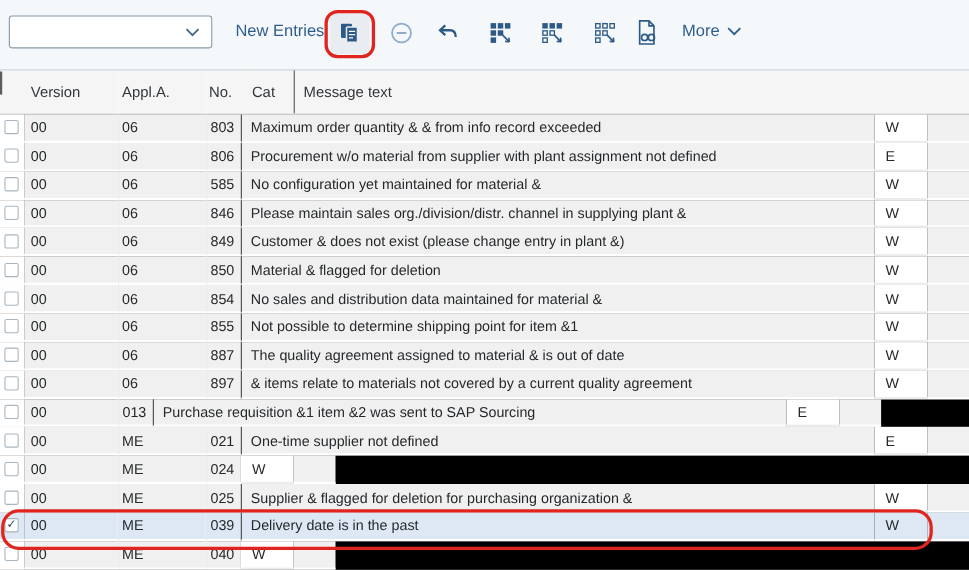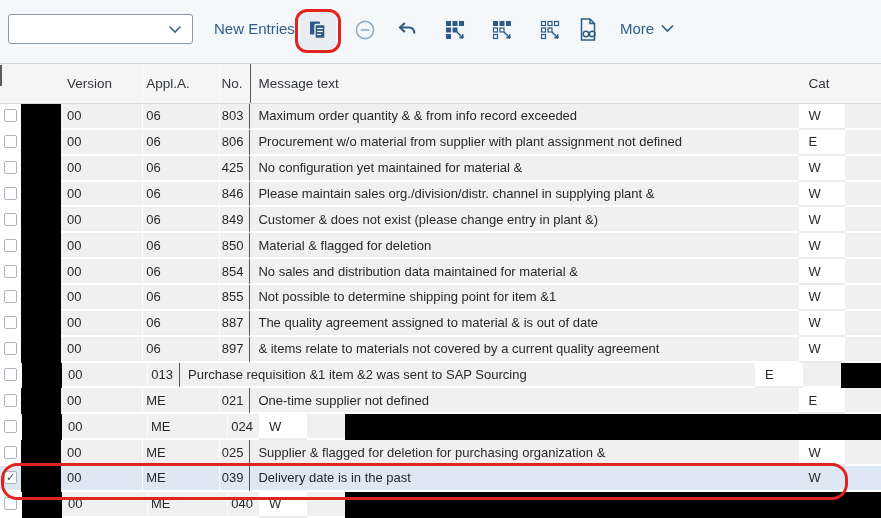--- a/index.html
+++ b/index.html
@@ -27,21 +27,21 @@
   
   .table { position:absolute; left:0; top:64px; width:881px; }
   .thead, .trow { display:flex; width:881px; }
   .thead { height:40px; background:#f5f5f6; border-bottom:1px solid #d8d8d8; }
   .thead .cell { display:flex; align-items:center; font-size:13.5px; color:#32363a; background:#f5f5f6; }
   .trow { height:25.87px; }
   .cell { display:flex; align-items:center; font-size:13px; color:#26292c;
           white-space:nowrap; overflow:hidden; }
   .trow .cell { background:#f0f0f0; border-bottom:2px solid #fff; }
   .c-cb   { width:22px;  }
-  .c-version { width:86px; padding-left:6px; border-right:1px solid rgba(255,255,255,.8);margin-left:40px; }
+  .c-version { width:86px; padding-left:6px; border-right:1px solid rgba(255,255,255,.8); }
   .c-appl { width:80px; padding-left:3px; border-right:1px solid rgba(255,255,255,.8); }
   .c-no   { width:31px; justify-content:flex-end; padding-right:6px; }
   .c-msg  { width:576px; padding-left:8px; border-left:1px solid #55585b; }
   .c-cat  { width:48px; padding-left:10px; }
   .c-fill { width:38px; }
   .trow .c-cb { background:#fff; border-bottom:2px solid #fff; }
   .trow .c-cat { background:#fff; border-bottom:2px solid #ececec; }
   .thead .c-cb { background:#f5f5f6; }
 
   .trow.selected .cell, .trow.selected .c-cb, .trow.selected .c-cat { background:#dde8f4; border-bottom-color:#fff; }
@@ -188,22 +188,22 @@
       </span>
     </span>
   </div>
 
   <div class="table">
     <div class="thead">
       <div class="cell c-cb"></div>
       <div class="cell c-version">Version</div>
       <div class="cell c-appl">Appl.A.</div>
       <div class="cell c-no" style="justify-content:flex-start; padding-left:2px;">No.</div>
+      <div class="cell c-cat">Cat</div>
       <div class="cell c-msg">Message text</div>
-      <div class="cell c-cat">Cat</div>
       <div class="cell c-fill"></div>
     </div>
     <div>
         <div class="trow">
     <div class="cell c-cb">
       <span class="cb"></span>
     </div>
     <div class="cell c-version">00</div>
     <div class="cell c-appl">06</div>
     <div class="cell c-no">803</div>
@@ -221,21 +221,21 @@
     <div class="cell c-msg">Procurement w/o material from supplier with plant assignment not defined</div>
     <div class="cell c-cat">E</div>
     <div class="cell c-fill"></div>
   </div>
         <div class="trow">
     <div class="cell c-cb">
       <span class="cb"></span>
     </div>
     <div class="cell c-version">00</div>
     <div class="cell c-appl">06</div>
-    <div class="cell c-no">425</div>
+    <div class="cell c-no">585</div>
     <div class="cell c-msg">No configuration yet maintained for material &amp;</div>
     <div class="cell c-cat">W</div>
     <div class="cell c-fill"></div>
   </div>
         <div class="trow">
     <div class="cell c-cb">
       <span class="cb"></span>
     </div>
     <div class="cell c-version">00</div>
     <div class="cell c-appl">06</div>

